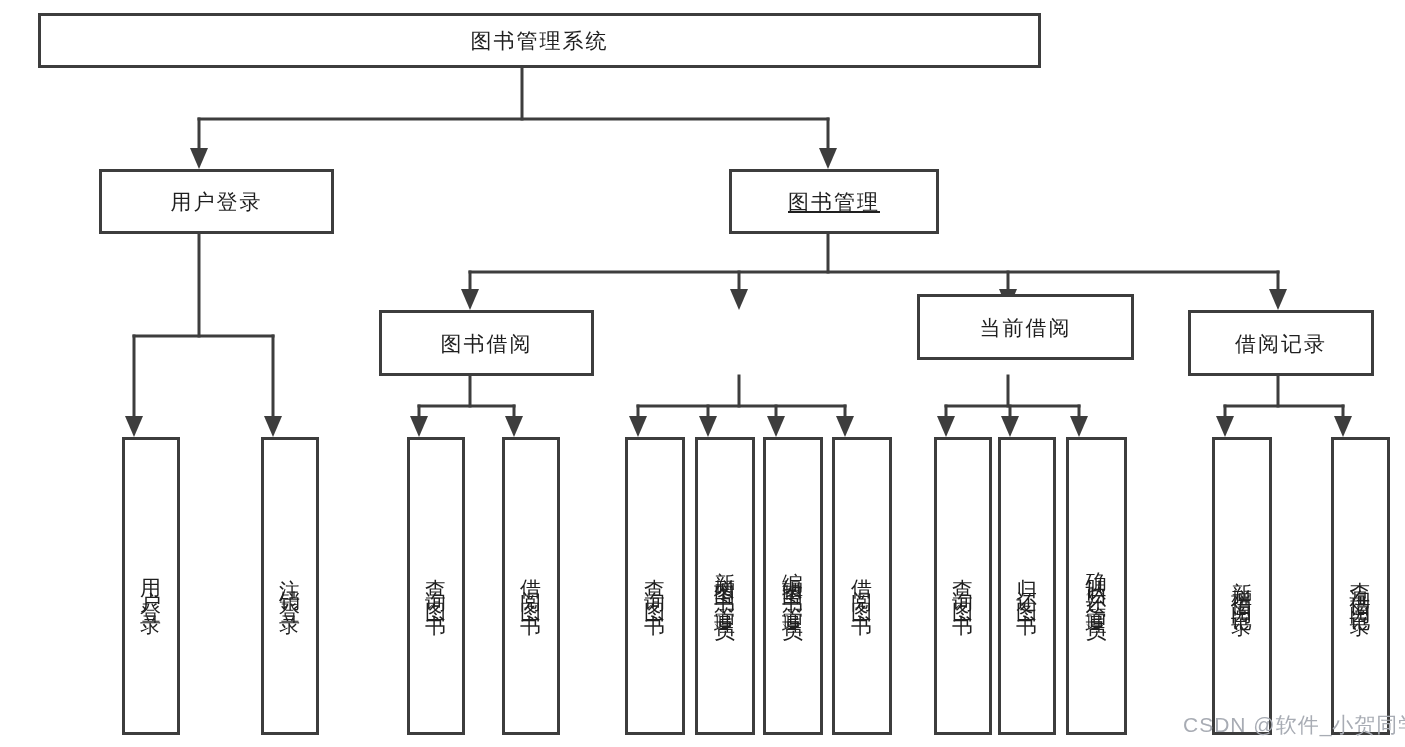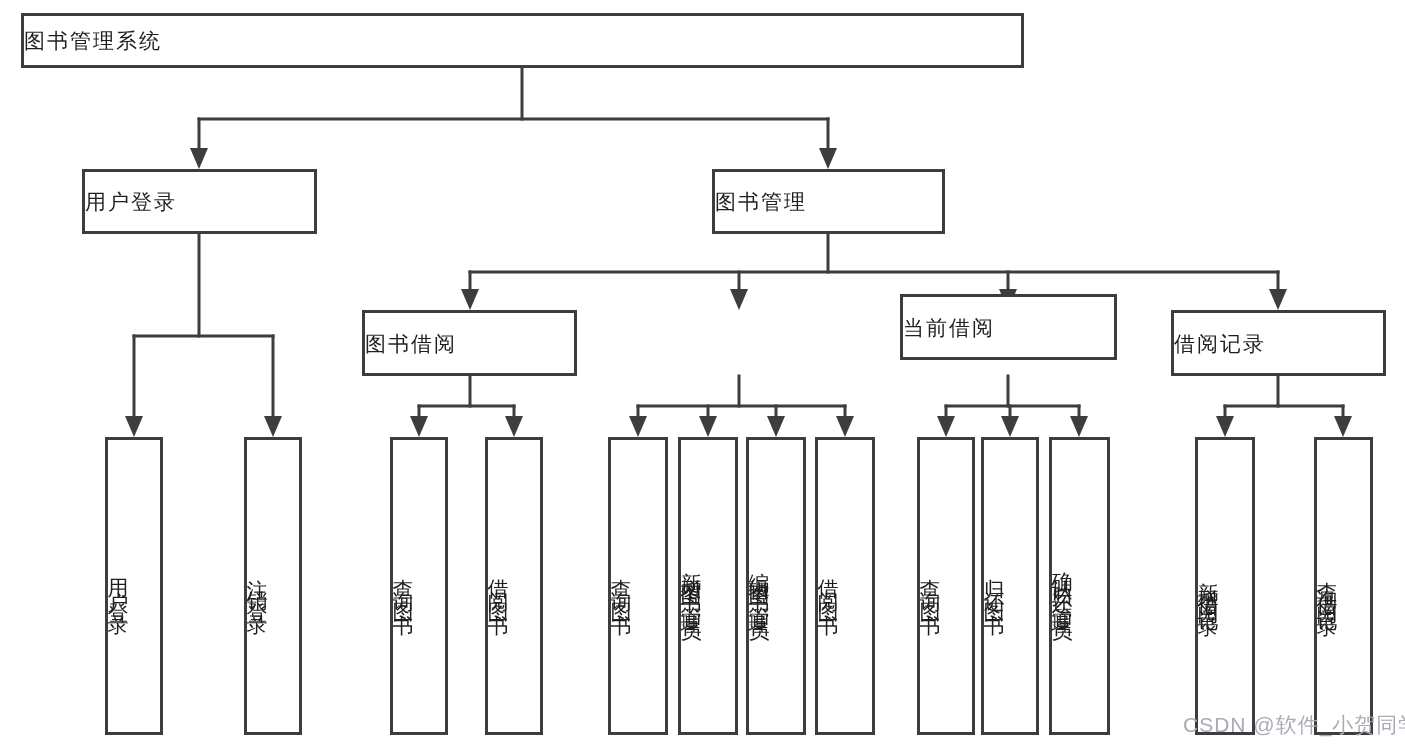--- a/index.html
+++ b/index.html
@@ -24,22 +24,23 @@
   #edges{
     position:absolute;left:0;top:0;width:1405px;height:747px;
     pointer-events:none;
   }
   .node{
     position:absolute;
     background:var(--fill);
     border:3px solid var(--line);
     display:flex;
     align-items:center;
-    justify-content:flex-start;
+    justify-content:center;
     z-index:2;
+    margin-left:17px;
   }
   .node .lbl{
     font-size:21px;
     line-height:1;
     color:var(--text);
     letter-spacing:2px;
     white-space:nowrap;
   }
   .node.v .lbl{
     writing-mode:vertical-rl;
@@ -131,30 +132,30 @@
       </g>
     </svg>
 
   <span id="watermark">CSDN @软件_小贺同学</span>
 <div class="node h" style="left: 21px; top: 13px; width: 1003px; height: 55px;">
       <span class="lbl">图书管理系统</span>
     </div>
     <div class="node h" style="left: 82px; top: 169px; width: 235px; height: 65px;">
       <span class="lbl">用户登录</span>
     </div>
-    <div class="node h" style="left: 712px; top: 169px; width: 233px; height: 65px;">
+    <div class="node h" style="left: 712px; top: 169px; width: 210px; height: 65px; text-decoration: underline;">
       <span class="lbl">图书管理</span>
     </div>
     <div class="node h" style="left: 362px; top: 310px; width: 215px; height: 66px;">
       <span class="lbl">图书借阅</span>
     </div>
     <div class="node h" style="left: 900px; top: 294px; width: 217px; height: 66px;">
       <span class="lbl">当前借阅</span>
     </div>
-    <div class="node h" style="left: 1171px; top: 310px; width: 215px; height: 66px;">
+    <div class="node h" style="left: 1171px; top: 310px; width: 186px; height: 66px;">
       <span class="lbl">借阅记录</span>
     </div>
     <div class="node v" style="left: 105px; top: 437px; width: 58px; height: 298px;">
       <span class="lbl sp-wide">用户登录</span>
     </div>
     <div class="node v" style="left: 244px; top: 437px; width: 58px; height: 298px;">
       <span class="lbl sp-wide">注销登录</span>
     </div>
     <div class="node v" style="left: 390px; top: 437px; width: 58px; height: 298px;">
       <span class="lbl sp-wide">查询图书</span>

